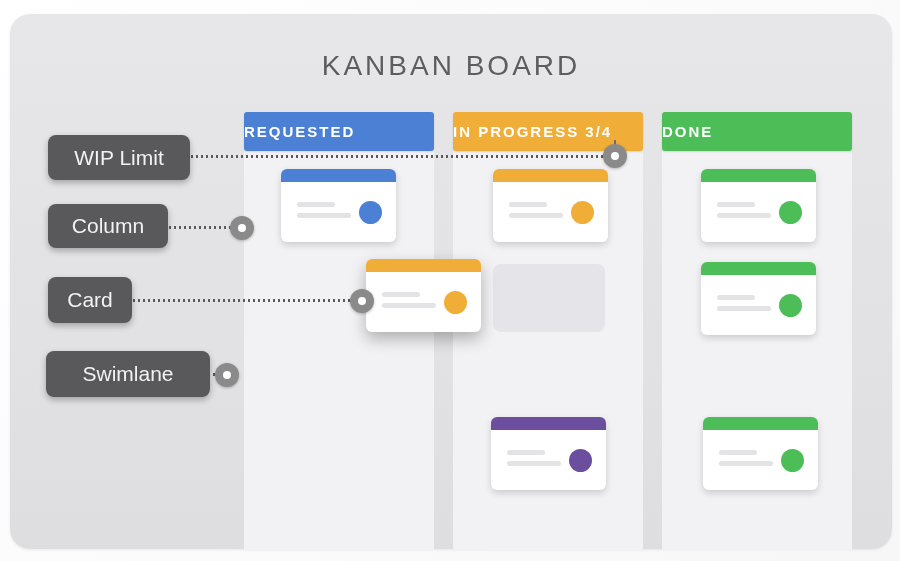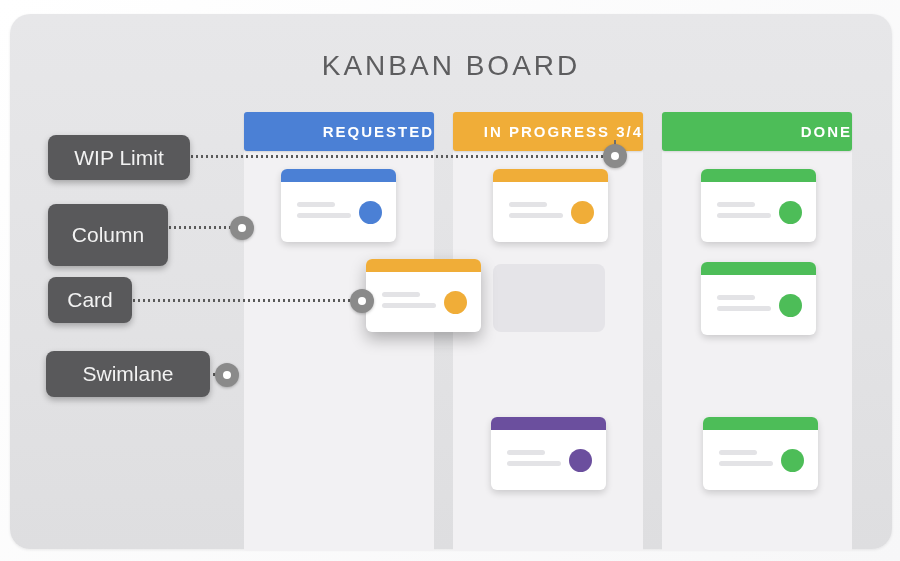--- a/index.html
+++ b/index.html
@@ -3,21 +3,21 @@
 <meta charset="utf-8">
 <style>
   html,body{margin:0;padding:0;background:#fcfcfc;font-family:"Liberation Sans",sans-serif;}
   .stage{position:relative;width:900px;height:561px;background:linear-gradient(135deg,#ffffff 0%,#f7f7f8 100%);overflow:hidden;}
   .board{position:absolute;left:10px;top:14px;width:882px;height:535px;border-radius:20px;
          background:linear-gradient(180deg,#e7e7e9 0%,#e2e2e4 60%,#dedee0 100%);
          box-shadow:0 1px 3px rgba(0,0,0,0.08);}
   .board-title{position:absolute;left:0;top:36px;width:100%;text-align:center;
          font-size:28px;font-weight:300;letter-spacing:3px;color:#5d5d5f;}
   .panel{position:absolute;top:98px;height:439px;border-radius:2px;}
-  .col-header{position:absolute;top:98px;height:39px;line-height:39px;text-align:right;
+  .col-header{position:absolute;top:98px;height:39px;line-height:39px;text-align:left;
          color:#ffffff;font-size:15px;font-weight:bold;letter-spacing:2px;border-radius:3px;
          box-shadow:0 1px 2px rgba(0,0,0,0.12);z-index:2;}
   .card{position:absolute;width:115px;height:73px;background:#ffffff;border-radius:6px;
          box-shadow:0 3px 7px rgba(0,0,0,0.16);z-index:3;}
   .card.dragged{box-shadow:0 7px 16px rgba(0,0,0,0.28);z-index:4;}
   .card .bar{position:absolute;left:0;top:0;width:100%;height:13px;border-radius:6px 6px 0 0;}
   .card .ln{position:absolute;height:5px;border-radius:2.5px;}
   .card .ln1{left:16px;top:33px;width:38px;}
   .card .ln2{left:16px;top:44px;width:54px;}
   .card .dot{position:absolute;left:78px;top:32px;width:23px;height:23px;border-radius:50%;}
@@ -94,21 +94,21 @@
       <div class="dot" style="background-color: rgb(77, 189, 88);"></div>
     </div>
     <div class="card" style="left:693px;top:403px;">
       <div class="bar" style="background-color: rgb(77, 189, 88);"></div>
       <div class="ln ln1" style="background-color: rgb(227, 227, 230);"></div>
       <div class="ln ln2" style="background-color: rgb(227, 227, 230);"></div>
       <div class="dot" style="background-color: rgb(77, 189, 88);"></div>
     </div>
 
     <div class="tag" style="left: 38px; top: 121px; width: 142px; height: 45px; background-color: rgb(89, 89, 91);">WIP Limit</div>
-    <div class="tag" style="left: 38px; top: 190px; width: 120px; height: 62px; background-color: rgb(89, 89, 91);">Column</div>
+    <div class="tag" style="left: 38px; top: 190px; width: 120px; height: 44px; background-color: rgb(89, 89, 91);">Column</div>
     <div class="tag" style="left: 38px; top: 263px; width: 84px; height: 46px; background-color: rgb(89, 89, 91);">Card</div>
     <div class="tag" style="left: 36px; top: 337px; width: 164px; height: 46px; background-color: rgb(89, 89, 91);">Swimlane</div>
 
     <div class="dotline" style="left:181px;top:141px;width:412px;"></div>
     <div class="dotline" style="left:159px;top:212px;width:62px;"></div>
     <div class="dotline" style="left:123px;top:285px;width:228px;"></div>
     <div class="dotline" style="left:183px;top:359px;width:26px;"></div>
 
     <div class="pointer-tick"></div>
 

